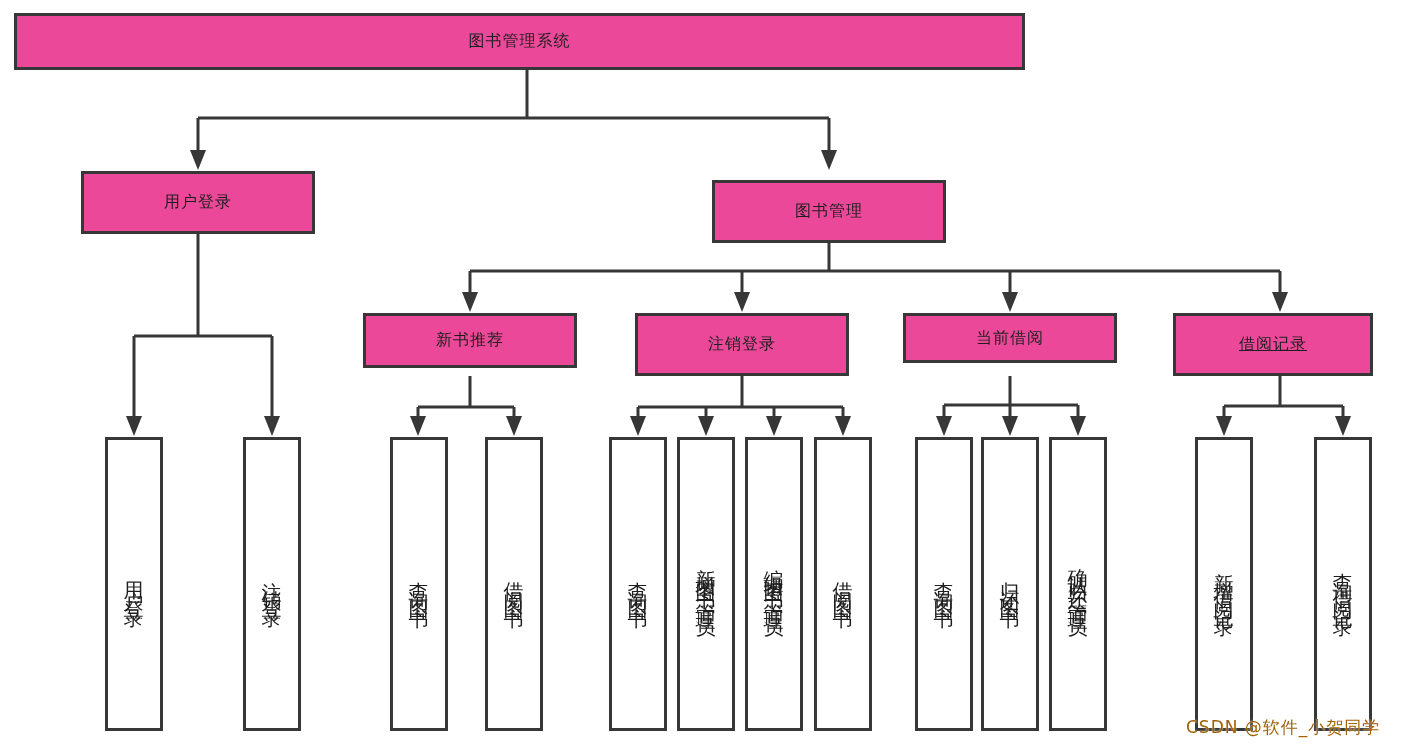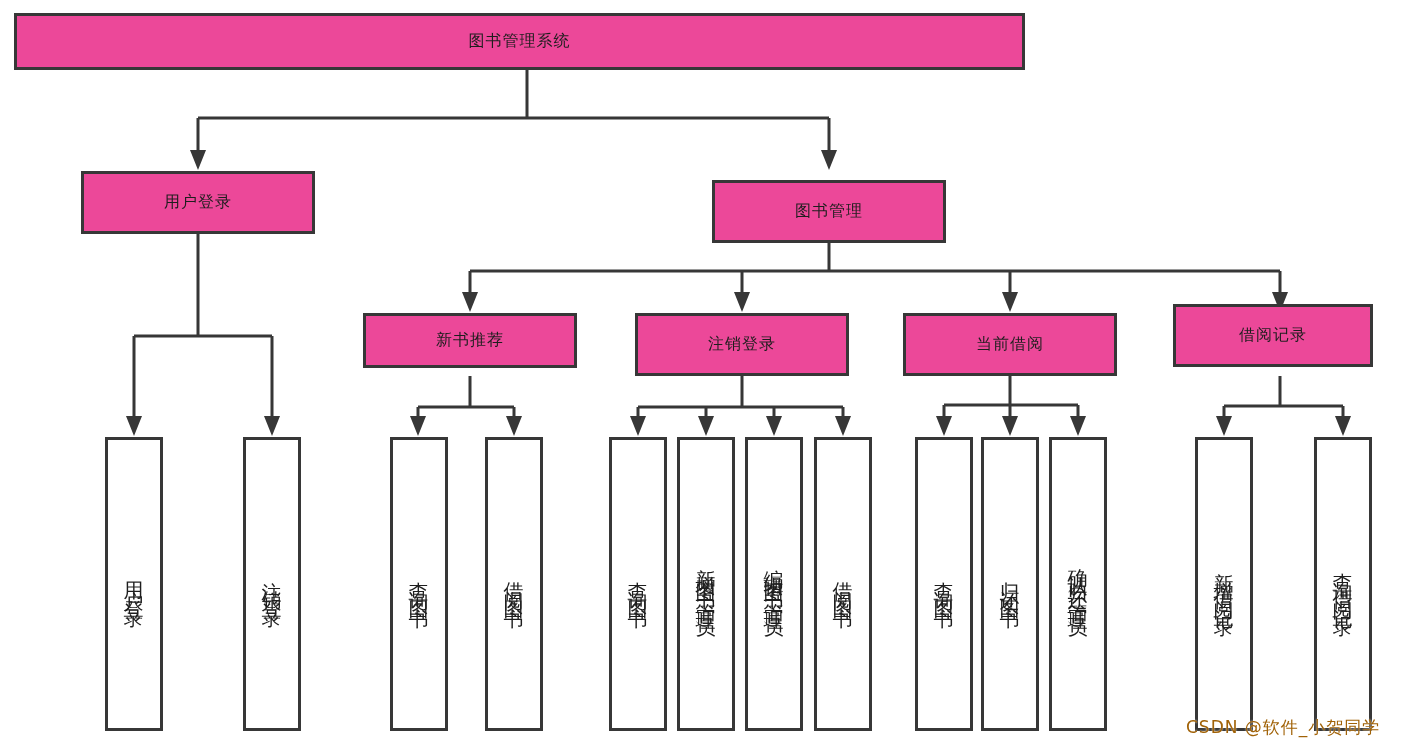--- a/index.html
+++ b/index.html
@@ -98,22 +98,22 @@
     </g>
   </svg>
 
   <div class="node" style="left:14px; top:13px; width:1011px; height:57px;">图书管理系统</div>
 
   <div class="node" style="left:81px; top:171px; width:234px; height:63px;">用户登录</div>
   <div class="node" style="left:712px; top:180px; width:234px; height:63px;">图书管理</div>
 
   <div class="node" style="left:363px; top:313px; width:214px; height:55px;">新书推荐</div>
   <div class="node" style="left:635px; top:313px; width:214px; height:63px;">注销登录</div>
-  <div class="node" style="left:903px; top:313px; width:214px; height:63px;">当前借阅</div>
-  <div class="node" style="left:1173px; top:304px; width:200px; height:63px;">借阅记录</div>
+  <div class="node" style="left:903px; top:313px; width:214px; height:50px;">当前借阅</div>
+  <div class="node" style="left:1173px; top:313px; width:200px; height:63px;text-decoration:underline;">借阅记录</div>
 
   <div class="leaf" style="left:105px; top:437px; width:58px; height:294px;">用户登录</div>
   <div class="leaf" style="left:243px; top:437px; width:58px; height:294px;">注销登录</div>
 
   <div class="leaf" style="left:390px; top:437px; width:58px; height:294px;">查询图书</div>
   <div class="leaf" style="left:485px; top:437px; width:58px; height:294px;">借阅图书</div>
 
   <div class="leaf" style="left:609px; top:437px; width:58px; height:294px;">查询图书</div>
   <div class="leaf long" style="left:677px; top:437px; width:58px; height:294px;">新增图书（管理员）</div>
   <div class="leaf long" style="left:745px; top:437px; width:58px; height:294px;">编辑图书（管理员）</div>

